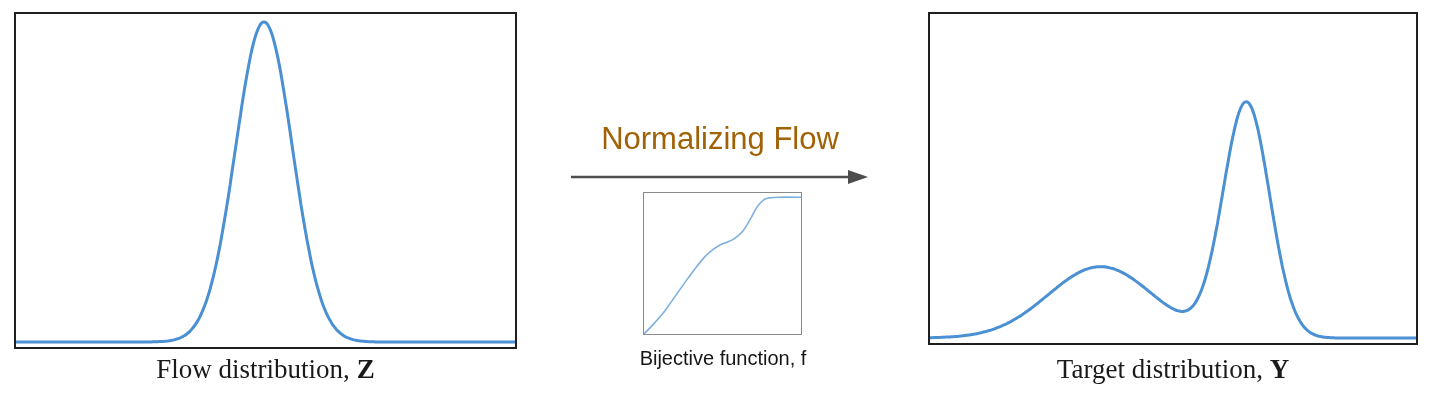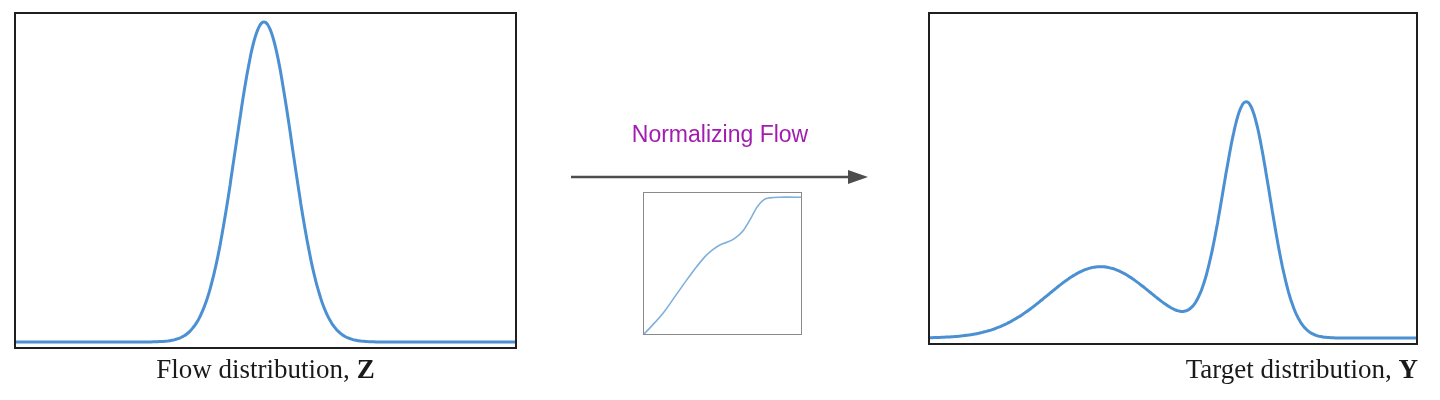--- a/index.html
+++ b/index.html
@@ -5,24 +5,24 @@
   html,body{margin:0;padding:0;background:#ffffff;}
   #canvas{position:relative;width:1440px;height:400px;background:#ffffff;overflow:hidden;
           font-family:"Liberation Sans", sans-serif;}
   .panel{position:absolute;background:#ffffff;border:2px solid #1f1f1f;}
   #left-panel{left:14px;top:12px;width:499px;height:333px;}
   #right-panel{left:928px;top:12px;width:486px;height:329px;}
   .panel svg{display:block;}
   .caption{position:absolute;text-align:center;color:#1a1a1a;
            font-family:"Liberation Serif", serif;font-size:27px;line-height:1.2;}
   #left-caption{left:14px;top:353px;width:503px;}
-  #right-caption{left:928px;top:353px;width:490px;text-align:right;}
+  #right-caption{left:928px;top:353px;width:490px;}
   .caption .sym{font-weight:bold;}
   #flow-title{position:absolute;left:540px;top:121px;width:360px;text-align:center;
-              font-size:23px;color:#a21caf;font-family:"Liberation Sans", sans-serif;}
+              font-size:31px;color:#a16207;font-family:"Liberation Sans", sans-serif;}
   #flow-arrow{position:absolute;left:570px;top:165px;}
   #bijective-box{position:absolute;left:643px;top:192px;width:157px;height:141px;
                  border:1px solid #8a8a8a;background:#ffffff;}
   #bijective-caption{position:absolute;left:600px;top:347px;width:246px;text-align:center;
                      font-size:20px;color:#161616;font-family:"Liberation Sans", sans-serif;}
 </style>
 </head>
 <body>
 
 <div id="canvas">
@@ -41,20 +41,21 @@
   <svg id="flow-arrow" width="300" height="24" viewBox="0 0 300 24">
     <line x1="1" y1="12" x2="281" y2="12" stroke-width="2.4" stroke="#4d4d4d"></line>
     <polygon points="278,5 298,12 278,19" fill="#4d4d4d"></polygon>
   </svg>
 
   <div id="bijective-box">
     <svg width="157" height="141" viewBox="0 0 157 141">
         <path d="M 0.0 141.0 C 1.6 139.4, 6.0 134.9, 9.4 131.1 C 12.8 127.4, 16.7 123.1, 20.4 118.4 C 24.1 113.7, 27.7 108.1, 31.4 102.9 C 35.1 97.8, 39.0 92.1, 42.4 87.4 C 45.8 82.7, 48.7 78.7, 51.8 74.7 C 55.0 70.7, 58.4 66.5, 61.2 63.4 C 64.1 60.4, 66.5 58.4, 69.1 56.4 C 71.7 54.4, 74.3 52.8, 76.9 51.5 C 79.5 50.2, 82.4 49.7, 84.8 48.6 C 87.1 47.6, 88.7 46.9, 91.1 45.1 C 93.4 43.4, 96.3 41.4, 98.9 38.1 C 101.5 34.8, 104.4 29.4, 106.8 25.4 C 109.1 21.4, 110.9 17.2, 113.0 14.1 C 115.1 11.0, 117.2 8.6, 119.3 7.1 C 121.4 5.5, 123.0 5.4, 125.6 4.9 C 128.2 4.5, 129.8 4.3, 135.0 4.2 C 140.3 4.1, 153.3 4.2, 157.0 4.2" fill="none" stroke="#7fb0dd" stroke-width="1.6" stroke-linecap="round" stroke-linejoin="round"></path>
       </svg>
   </div>
+  <div id="bijective-caption">Bijective function, f</div>
 
   <div id="right-panel" class="panel">
     <svg width="486" height="329" viewBox="0 0 486 329">
         <path d="M 0.0 323.7 C 0.3 323.7, 1.4 323.7, 2.0 323.7 C 2.7 323.6, 3.4 323.6, 4.0 323.6 C 4.7 323.6, 5.4 323.6, 6.1 323.5 C 6.8 323.5, 7.4 323.5, 8.1 323.5 C 8.8 323.4, 9.4 323.4, 10.1 323.4 C 10.8 323.4, 11.5 323.3, 12.2 323.3 C 12.8 323.3, 13.5 323.3, 14.2 323.2 C 14.9 323.2, 15.5 323.2, 16.2 323.1 C 16.9 323.1, 17.5 323.0, 18.2 323.0 C 18.9 323.0, 19.6 322.9, 20.3 322.9 C 20.9 322.8, 21.6 322.8, 22.3 322.7 C 22.9 322.7, 23.6 322.6, 24.3 322.6 C 25.0 322.5, 25.6 322.5, 26.3 322.4 C 27.0 322.4, 27.7 322.3, 28.4 322.2 C 29.0 322.2, 29.7 322.1, 30.4 322.1 C 31.1 322.0, 31.7 321.9, 32.4 321.8 C 33.1 321.8, 33.8 321.7, 34.4 321.6 C 35.1 321.5, 35.8 321.4, 36.4 321.3 C 37.1 321.2, 37.8 321.2, 38.5 321.1 C 39.2 321.0, 39.8 320.9, 40.5 320.8 C 41.2 320.6, 41.9 320.5, 42.5 320.4 C 43.2 320.3, 43.9 320.2, 44.5 320.1 C 45.2 319.9, 45.9 319.8, 46.6 319.7 C 47.3 319.6, 47.9 319.4, 48.6 319.3 C 49.3 319.1, 50.0 319.0, 50.6 318.8 C 51.3 318.7, 52.0 318.5, 52.6 318.3 C 53.3 318.2, 54.0 318.0, 54.7 317.8 C 55.4 317.7, 56.0 317.5, 56.7 317.3 C 57.4 317.1, 58.1 316.9, 58.7 316.7 C 59.4 316.5, 60.1 316.3, 60.8 316.1 C 61.4 315.9, 62.1 315.6, 62.8 315.4 C 63.5 315.2, 64.1 314.9, 64.8 314.7 C 65.5 314.5, 66.2 314.2, 66.8 313.9 C 67.5 313.7, 68.2 313.4, 68.8 313.2 C 69.5 312.9, 70.2 312.6, 70.9 312.3 C 71.5 312.0, 72.2 311.7, 72.9 311.4 C 73.6 311.1, 74.3 310.8, 74.9 310.5 C 75.6 310.2, 76.3 309.9, 77.0 309.5 C 77.6 309.2, 78.3 308.8, 79.0 308.5 C 79.7 308.2, 80.3 307.8, 81.0 307.4 C 81.7 307.1, 82.4 306.7, 83.0 306.3 C 83.7 305.9, 84.4 305.5, 85.0 305.1 C 85.7 304.7, 86.4 304.3, 87.1 303.9 C 87.8 303.5, 88.4 303.1, 89.1 302.7 C 89.8 302.2, 90.5 301.8, 91.1 301.4 C 91.8 300.9, 92.5 300.5, 93.2 300.0 C 93.8 299.6, 94.5 299.1, 95.2 298.6 C 95.8 298.2, 96.5 297.7, 97.2 297.2 C 97.9 296.7, 98.5 296.2, 99.2 295.7 C 99.9 295.2, 100.6 294.7, 101.3 294.2 C 101.9 293.7, 102.6 293.2, 103.3 292.7 C 103.9 292.2, 104.6 291.7, 105.3 291.1 C 106.0 290.6, 106.7 290.1, 107.3 289.5 C 108.0 289.0, 108.7 288.5, 109.4 287.9 C 110.0 287.4, 110.7 286.8, 111.4 286.3 C 112.0 285.7, 112.7 285.2, 113.4 284.6 C 114.1 284.1, 114.8 283.5, 115.4 283.0 C 116.1 282.4, 116.8 281.9, 117.5 281.3 C 118.1 280.7, 118.8 280.2, 119.5 279.6 C 120.1 279.1, 120.8 278.5, 121.5 278.0 C 122.2 277.4, 122.8 276.9, 123.5 276.3 C 124.2 275.8, 124.9 275.2, 125.6 274.7 C 126.2 274.1, 126.9 273.6, 127.6 273.0 C 128.3 272.5, 128.9 272.0, 129.6 271.4 C 130.3 270.9, 130.9 270.4, 131.6 269.9 C 132.3 269.3, 133.0 268.8, 133.7 268.3 C 134.3 267.8, 135.0 267.3, 135.7 266.8 C 136.4 266.4, 137.0 265.9, 137.7 265.4 C 138.4 264.9, 139.0 264.5, 139.7 264.0 C 140.4 263.6, 141.1 263.1, 141.8 262.7 C 142.4 262.2, 143.1 261.8, 143.8 261.4 C 144.4 261.0, 145.1 260.6, 145.8 260.2 C 146.5 259.8, 147.1 259.4, 147.8 259.1 C 148.5 258.7, 149.2 258.4, 149.8 258.0 C 150.5 257.7, 151.2 257.4, 151.9 257.1 C 152.6 256.8, 153.2 256.5, 153.9 256.2 C 154.6 255.9, 155.3 255.6, 155.9 255.4 C 156.6 255.2, 157.3 254.9, 158.0 254.7 C 158.6 254.5, 159.3 254.3, 160.0 254.1 C 160.6 253.9, 161.3 253.8, 162.0 253.6 C 162.7 253.5, 163.3 253.3, 164.0 253.2 C 164.7 253.1, 165.4 253.0, 166.1 252.9 C 166.7 252.9, 167.4 252.8, 168.1 252.8 C 168.8 252.7, 169.4 252.7, 170.1 252.7 C 170.8 252.7, 171.4 252.7, 172.1 252.7 C 172.8 252.7, 173.5 252.8, 174.2 252.8 C 174.8 252.9, 175.5 253.0, 176.2 253.1 C 176.8 253.2, 177.5 253.3, 178.2 253.4 C 178.9 253.6, 179.5 253.7, 180.2 253.9 C 180.9 254.0, 181.6 254.2, 182.3 254.4 C 182.9 254.6, 183.6 254.8, 184.3 255.1 C 185.0 255.3, 185.6 255.5, 186.3 255.8 C 187.0 256.1, 187.7 256.3, 188.3 256.6 C 189.0 256.9, 189.7 257.2, 190.3 257.6 C 191.0 257.9, 191.7 258.2, 192.4 258.6 C 193.1 258.9, 193.7 259.3, 194.4 259.7 C 195.1 260.0, 195.8 260.4, 196.4 260.8 C 197.1 261.2, 197.8 261.6, 198.4 262.1 C 199.1 262.5, 199.8 262.9, 200.5 263.4 C 201.2 263.8, 201.8 264.3, 202.5 264.7 C 203.2 265.2, 203.9 265.7, 204.5 266.1 C 205.2 266.6, 205.9 267.1, 206.5 267.6 C 207.2 268.1, 207.9 268.6, 208.6 269.1 C 209.3 269.6, 209.9 270.1, 210.6 270.7 C 211.3 271.2, 211.9 271.7, 212.6 272.2 C 213.3 272.8, 214.0 273.3, 214.7 273.9 C 215.3 274.4, 216.0 274.9, 216.7 275.5 C 217.4 276.0, 218.0 276.6, 218.7 277.1 C 219.4 277.7, 220.1 278.2, 220.7 278.8 C 221.4 279.3, 222.1 279.9, 222.8 280.4 C 223.4 281.0, 224.1 281.5, 224.8 282.1 C 225.5 282.6, 226.1 283.1, 226.8 283.7 C 227.5 284.2, 228.1 284.8, 228.8 285.3 C 229.5 285.8, 230.2 286.3, 230.8 286.9 C 231.5 287.4, 232.2 287.9, 232.9 288.4 C 233.6 288.9, 234.2 289.4, 234.9 289.8 C 235.6 290.3, 236.3 290.8, 236.9 291.2 C 237.6 291.7, 238.3 292.1, 238.9 292.5 C 239.6 293.0, 240.3 293.4, 241.0 293.8 C 241.7 294.1, 242.3 294.5, 243.0 294.8 C 243.7 295.2, 244.4 295.5, 245.0 295.8 C 245.7 296.0, 246.4 296.3, 247.0 296.5 C 247.7 296.7, 248.4 296.9, 249.1 297.1 C 249.8 297.2, 250.4 297.3, 251.1 297.4 C 251.8 297.4, 252.5 297.4, 253.1 297.4 C 253.8 297.3, 254.5 297.2, 255.2 297.1 C 255.8 296.9, 256.5 296.7, 257.2 296.4 C 257.9 296.1, 258.5 295.7, 259.2 295.3 C 259.9 294.8, 260.5 294.3, 261.2 293.6 C 261.9 293.0, 262.6 292.3, 263.3 291.5 C 263.9 290.7, 264.6 289.8, 265.3 288.7 C 265.9 287.7, 266.6 286.6, 267.3 285.3 C 268.0 284.1, 268.6 282.7, 269.3 281.2 C 270.0 279.7, 270.7 278.1, 271.4 276.3 C 272.0 274.6, 272.7 272.7, 273.4 270.6 C 274.1 268.6, 274.7 266.5, 275.4 264.2 C 276.1 261.9, 276.8 259.4, 277.4 256.8 C 278.1 254.3, 278.8 251.5, 279.4 248.7 C 280.1 245.8, 280.8 242.8, 281.5 239.7 C 282.2 236.6, 282.8 233.4, 283.5 230.0 C 284.2 226.7, 284.9 223.2, 285.5 219.7 C 286.2 216.1, 286.9 212.4, 287.6 208.7 C 288.2 204.9, 288.9 201.1, 289.6 197.2 C 290.3 193.4, 290.9 189.4, 291.6 185.5 C 292.3 181.5, 292.9 177.5, 293.6 173.5 C 294.3 169.6, 295.0 165.6, 295.6 161.6 C 296.3 157.7, 297.0 153.8, 297.7 150.0 C 298.4 146.1, 299.0 142.4, 299.7 138.7 C 300.4 135.1, 301.1 131.5, 301.7 128.1 C 302.4 124.7, 303.1 121.4, 303.8 118.4 C 304.4 115.3, 305.1 112.3, 305.8 109.7 C 306.4 107.0, 307.1 104.5, 307.8 102.2 C 308.5 99.9, 309.1 97.9, 309.8 96.2 C 310.5 94.4, 311.2 92.9, 311.9 91.6 C 312.5 90.4, 313.2 89.5, 313.9 88.8 C 314.6 88.1, 315.2 87.7, 315.9 87.7 C 316.6 87.6, 317.3 87.8, 317.9 88.3 C 318.6 88.8, 319.3 89.6, 319.9 90.6 C 320.6 91.7, 321.3 93.1, 322.0 94.7 C 322.6 96.3, 323.3 98.2, 324.0 100.3 C 324.7 102.5, 325.3 104.9, 326.0 107.5 C 326.7 110.1, 327.4 112.9, 328.1 116.0 C 328.7 119.0, 329.4 122.2, 330.1 125.6 C 330.8 129.0, 331.4 132.6, 332.1 136.2 C 332.8 139.9, 333.4 143.7, 334.1 147.6 C 334.8 151.5, 335.5 155.5, 336.1 159.5 C 336.8 163.5, 337.5 167.7, 338.2 171.8 C 338.9 175.9, 339.5 180.0, 340.2 184.2 C 340.9 188.3, 341.6 192.4, 342.2 196.5 C 342.9 200.6, 343.6 204.7, 344.3 208.7 C 344.9 212.6, 345.6 216.6, 346.3 220.4 C 347.0 224.3, 347.6 228.0, 348.3 231.7 C 349.0 235.3, 349.6 238.9, 350.3 242.3 C 351.0 245.8, 351.7 249.1, 352.3 252.3 C 353.0 255.5, 353.7 258.6, 354.4 261.5 C 355.1 264.5, 355.7 267.3, 356.4 270.0 C 357.1 272.7, 357.8 275.2, 358.4 277.6 C 359.1 280.1, 359.8 282.3, 360.4 284.5 C 361.1 286.7, 361.8 288.7, 362.5 290.6 C 363.2 292.5, 363.8 294.3, 364.5 296.0 C 365.2 297.7, 365.8 299.2, 366.5 300.7 C 367.2 302.1, 367.9 303.5, 368.6 304.7 C 369.2 306.0, 369.9 307.1, 370.6 308.2 C 371.3 309.3, 371.9 310.2, 372.6 311.1 C 373.3 312.0, 373.9 312.9, 374.6 313.6 C 375.3 314.4, 376.0 315.1, 376.7 315.7 C 377.3 316.3, 378.0 316.9, 378.7 317.4 C 379.4 317.9, 380.0 318.4, 380.7 318.8 C 381.4 319.2, 382.0 319.6, 382.7 319.9 C 383.4 320.3, 384.1 320.6, 384.8 320.8 C 385.4 321.1, 386.1 321.4, 386.8 321.6 C 387.4 321.8, 388.1 322.0, 388.8 322.2 C 389.5 322.3, 390.1 322.5, 390.8 322.6 C 391.5 322.7, 392.2 322.9, 392.9 323.0 C 393.5 323.1, 394.2 323.2, 394.9 323.2 C 395.6 323.3, 396.2 323.4, 396.9 323.5 C 397.6 323.5, 398.3 323.6, 398.9 323.6 C 399.6 323.7, 400.3 323.7, 400.9 323.7 C 401.6 323.8, 402.3 323.8, 403.0 323.8 C 403.7 323.8, 404.3 323.9, 405.0 323.9 C 405.7 323.9, 406.4 323.9, 407.0 323.9 C 407.7 324.0, 408.4 324.0, 409.1 324.0 C 409.7 324.0, 410.4 324.0, 411.1 324.0 C 411.8 324.0, 412.4 324.0, 413.1 324.0 C 413.8 324.0, 414.4 324.0, 415.1 324.0 C 415.8 324.0, 416.5 324.0, 417.1 324.0 C 417.8 324.0, 418.5 324.0, 419.2 324.0 C 419.9 324.1, 420.5 324.1, 421.2 324.1 C 421.9 324.1, 422.6 324.1, 423.2 324.1 C 423.9 324.1, 424.6 324.1, 425.3 324.1 C 425.9 324.1, 426.6 324.1, 427.3 324.1 C 427.9 324.1, 428.6 324.1, 429.3 324.1 C 430.0 324.1, 430.6 324.1, 431.3 324.1 C 432.0 324.1, 432.7 324.1, 433.4 324.1 C 434.0 324.1, 434.7 324.1, 435.4 324.1 C 436.1 324.1, 436.7 324.1, 437.4 324.1 C 438.1 324.1, 438.8 324.1, 439.4 324.1 C 440.1 324.1, 440.8 324.1, 441.4 324.1 C 442.1 324.1, 442.8 324.1, 443.5 324.1 C 444.1 324.1, 444.8 324.1, 445.5 324.1 C 446.2 324.1, 446.8 324.1, 447.5 324.1 C 448.2 324.1, 448.9 324.1, 449.6 324.1 C 450.2 324.1, 450.9 324.1, 451.6 324.1 C 452.3 324.1, 452.9 324.1, 453.6 324.1 C 454.3 324.1, 454.9 324.1, 455.6 324.1 C 456.3 324.1, 457.0 324.1, 457.6 324.1 C 458.3 324.1, 459.0 324.1, 459.7 324.1 C 460.4 324.1, 461.0 324.1, 461.7 324.1 C 462.4 324.1, 463.1 324.1, 463.7 324.1 C 464.4 324.1, 465.1 324.1, 465.8 324.1 C 466.4 324.1, 467.1 324.1, 467.8 324.1 C 468.5 324.1, 469.1 324.1, 469.8 324.1 C 470.5 324.1, 471.1 324.1, 471.8 324.1 C 472.5 324.1, 473.2 324.1, 473.8 324.1 C 474.5 324.1, 475.2 324.1, 475.9 324.1 C 476.6 324.1, 477.2 324.1, 477.9 324.1 C 478.6 324.1, 479.3 324.1, 479.9 324.1 C 480.6 324.1, 481.3 324.1, 481.9 324.1 C 482.6 324.1, 483.3 324.1, 484.0 324.1 C 484.7 324.1, 485.7 324.1, 486.0 324.1" fill="none" stroke="#4a90d2" stroke-width="3" stroke-linecap="round" stroke-linejoin="round"></path>
       </svg>
   </div>
   <div id="right-caption" class="caption">
     <span>Target distribution, </span><span class="sym">Y</span>
   </div>
 

